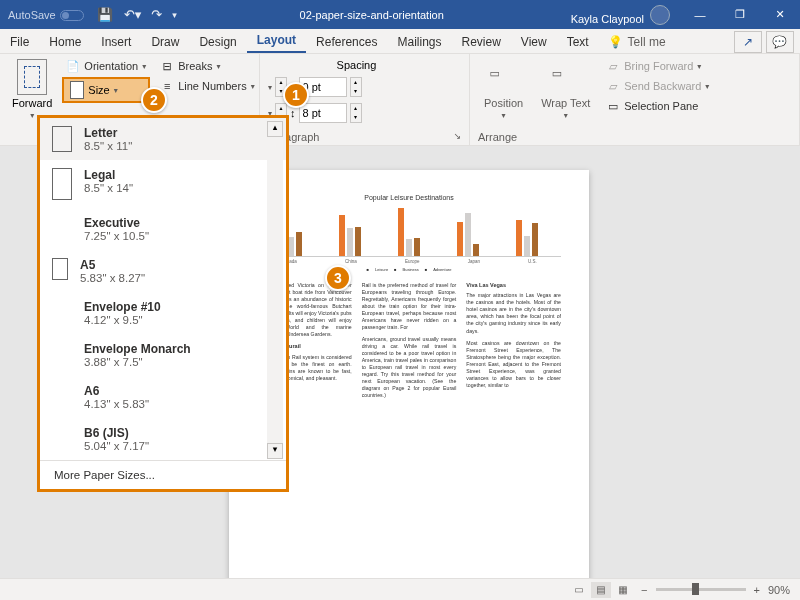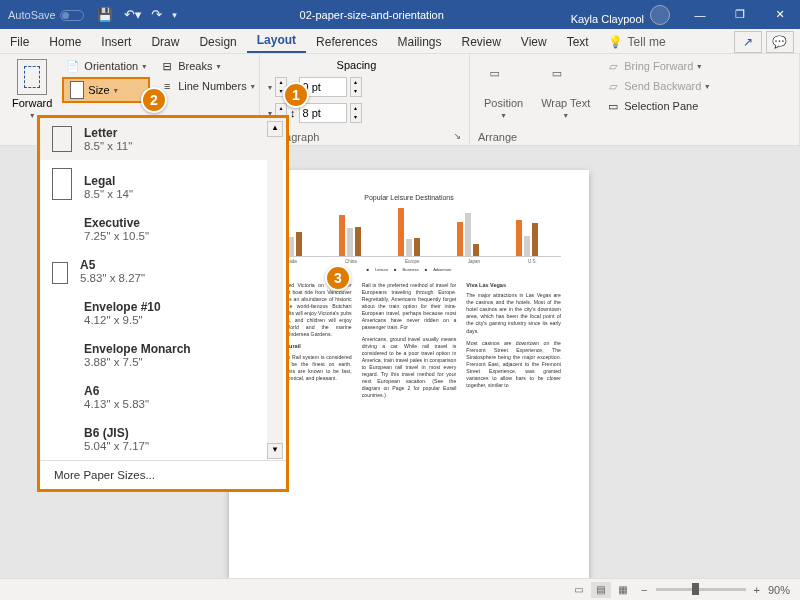--- a/index.html
+++ b/index.html
@@ -42,21 +42,21 @@
 .spin .updown div { flex: 1; text-align: center; }
 .margins-btn { display: flex; flex-direction: column; align-items: center; gap: 2px; padding: 2px 4px; }
 .margins-btn .ic { width: 30px; height: 36px; border: 1px solid #888; position: relative; }
 .margins-btn .ic::after { content: ''; position: absolute; inset: 6px; border: 1px dashed #2b579a; }
 
 .sizebtn { background: #f3c589; border: 2px solid #e07b00; padding: 2px 6px; display: flex; align-items: center; gap: 4px; font-size: 11px; }
 .sizebtn .pageic { width: 14px; height: 18px; border: 1px solid #666; background: #fff; }
 
 .dropdown { position: absolute; left: 37px; top: 115px; width: 252px; background: #fff; border: 3px solid #e07b00; z-index: 100; font-size: 11.5px; max-height: 445px; display: flex; flex-direction: column; }
 .dropdown .items { overflow: hidden; flex: 1; }
-.dropdown .item { padding: 8px 12px; display: flex; gap: 12px; align-items: flex-end; }
+.dropdown .item { padding: 8px 12px; display: flex; gap: 12px; align-items: flex-start; }
 .dropdown .item.hover { background: #f3f2f1; }
 .dropdown .pageic { width: 20px; height: 26px; border: 1.5px solid #666; flex-shrink: 0; }
 .dropdown .it-name { font-weight: 600; color: #323130; font-size: 12px; }
 .dropdown .it-dim { color: #605e5c; font-size: 11.5px; }
 .dropdown .more { border-top: 1px solid #e1dfdd; padding: 8px 14px; color: #323130; }
 .dropdown .scroll { position: absolute; right: 3px; top: 3px; bottom: 30px; width: 16px; background: #f3f2f1; display: flex; flex-direction: column; }
 .dropdown .scroll .arr { height: 16px; text-align: center; font-size: 9px; border: 1px solid #c8c6c4; }
 .dropdown .scroll .track { flex: 1; }
 
 .callout { position: absolute; width: 26px; height: 26px; border-radius: 50%; background: #e07b00; color: #fff; font-weight: bold; display: flex; align-items: center; justify-content: center; font-size: 14px; z-index: 200; border: 2px solid #fff; box-shadow: 0 1px 3px rgba(0,0,0,.3); }

